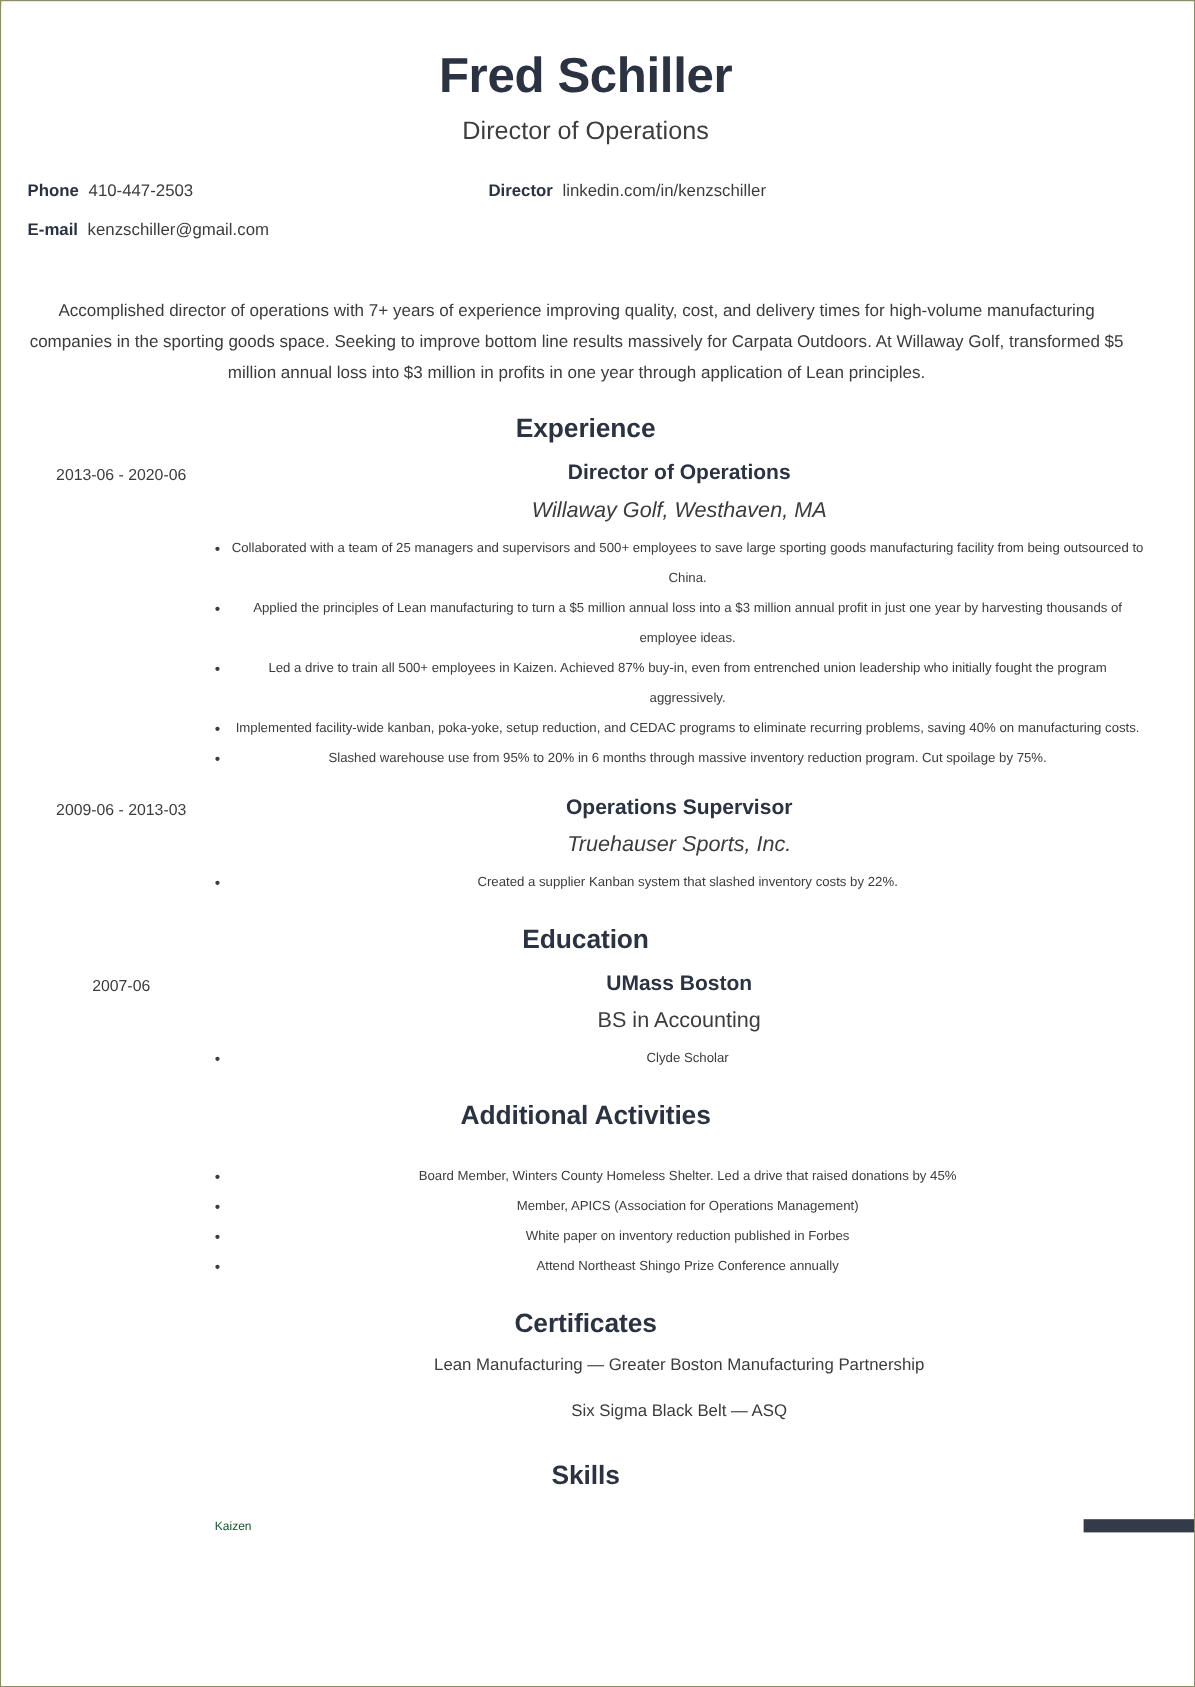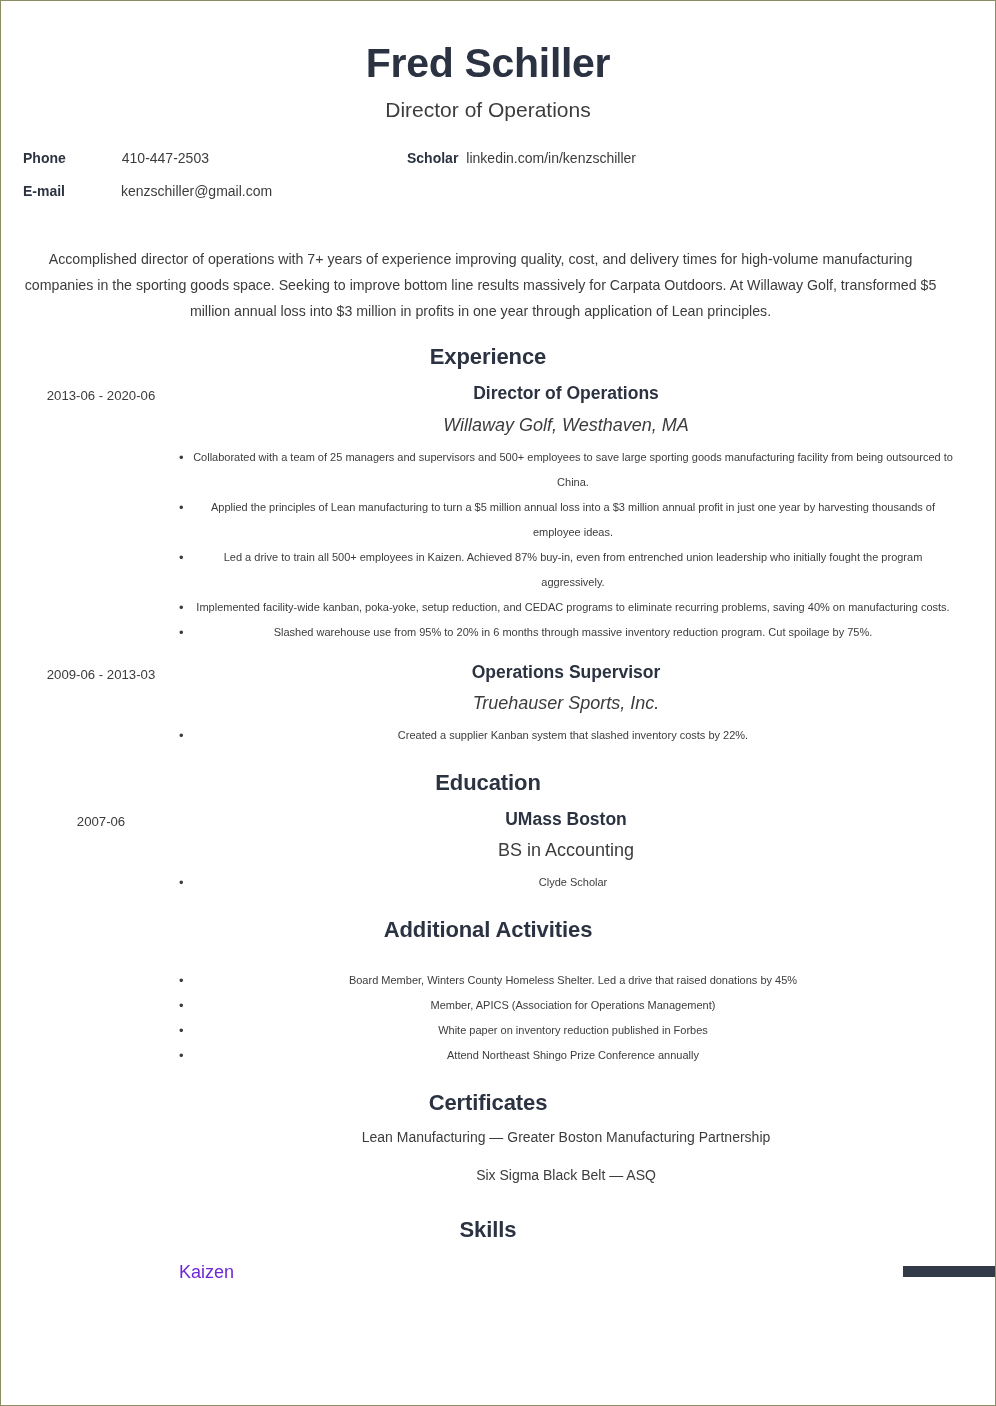--- a/index.html
+++ b/index.html
@@ -53,21 +53,21 @@
     display: flex;
     align-items: baseline;
     height: 33px;
   }
   .contact-cell {
     display: flex;
     align-items: baseline;
     font-size: 14px;
     color: #3c3c3c;
   }
-  .contact-cell.col1 { width: 384px; gap: 48px; }
+  .contact-cell.col1 { width: 384px; }
   .contact-cell .lbl {
     font-weight: bold;
     color: #2b3241;
     margin-right: 8px;
     white-space: nowrap;
   }
   .contact-cell .val { color: #3c3c3c; }
 
   
   .summary {
@@ -152,22 +152,22 @@
   }
 
   
   .skill-row {
     display: flex;
     align-items: center;
     height: 34px;
   }
   .skill-name {
     flex: 0 0 auto;
-    font-size: 18px;
-    color: #6d28d9;
+    font-size: 10px;
+    color: #14532d;
   }
   .skill-bar-wrap {
     position: absolute;
     left: 724px;
     width: 228px;
     height: 11px;
     background: #dcdcdc;
   }
   .skill-bar-fill {
     height: 100%;
@@ -187,21 +187,21 @@
       <div class="name">Fred Schiller</div>
       <div class="job-title">Director of Operations</div>
 
       <div class="contact-block">
         <div class="contact-row">
           <div class="contact-cell col1">
             <span class="lbl">Phone</span>
             <span class="val">410-447-2503</span>
           </div>
           <div class="contact-cell">
-            <span class="lbl">Scholar</span>
+            <span class="lbl">Director</span>
             <span class="val">linkedin.com/in/kenzschiller</span>
           </div>
         </div>
         <div class="contact-row">
           <div class="contact-cell col1">
             <span class="lbl">E-mail</span>
             <span class="val">kenzschiller@gmail.com</span>
           </div>
         </div>
       </div>

